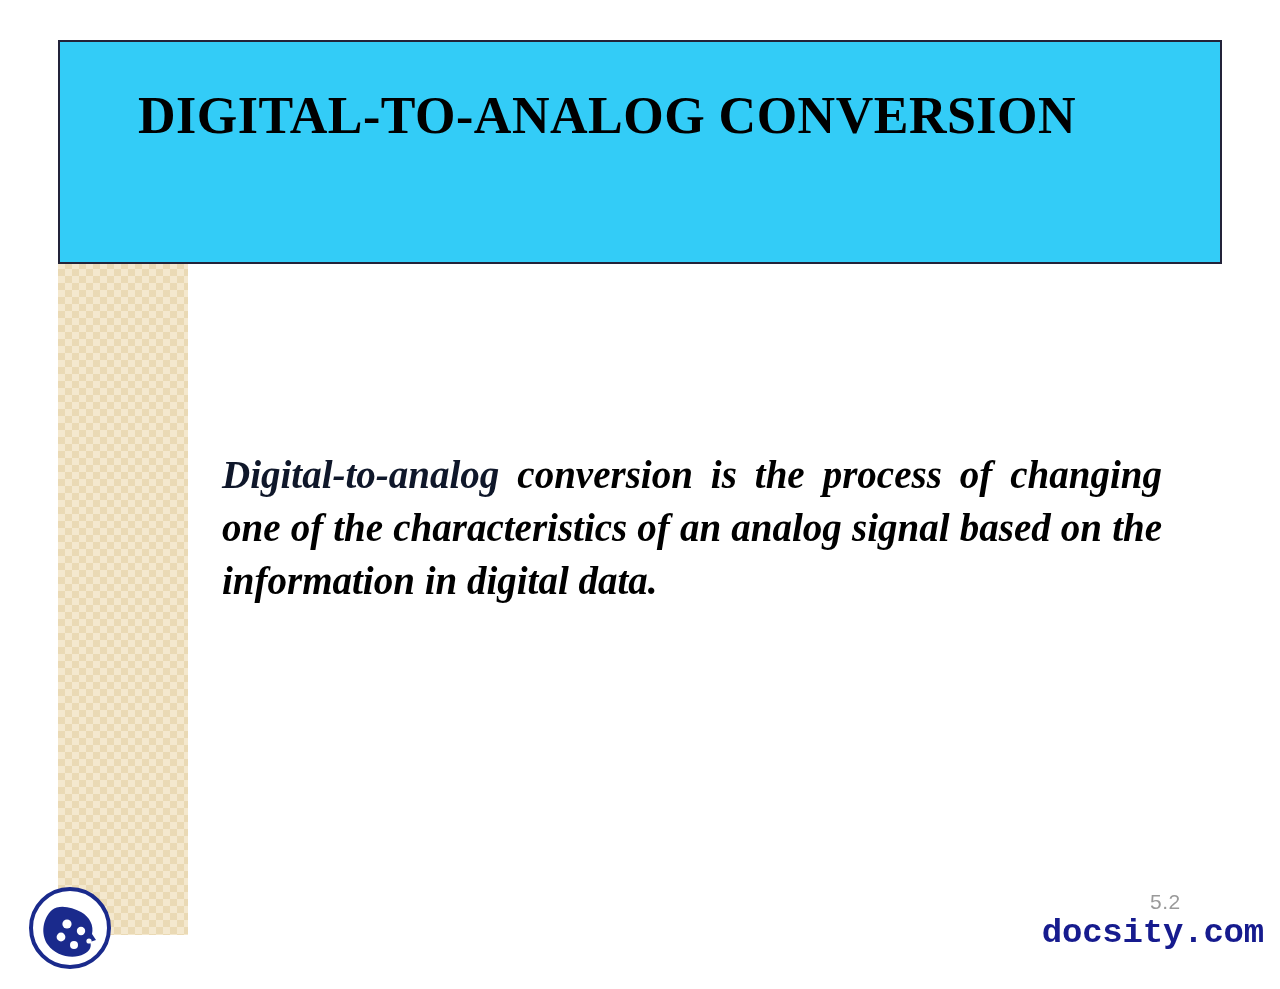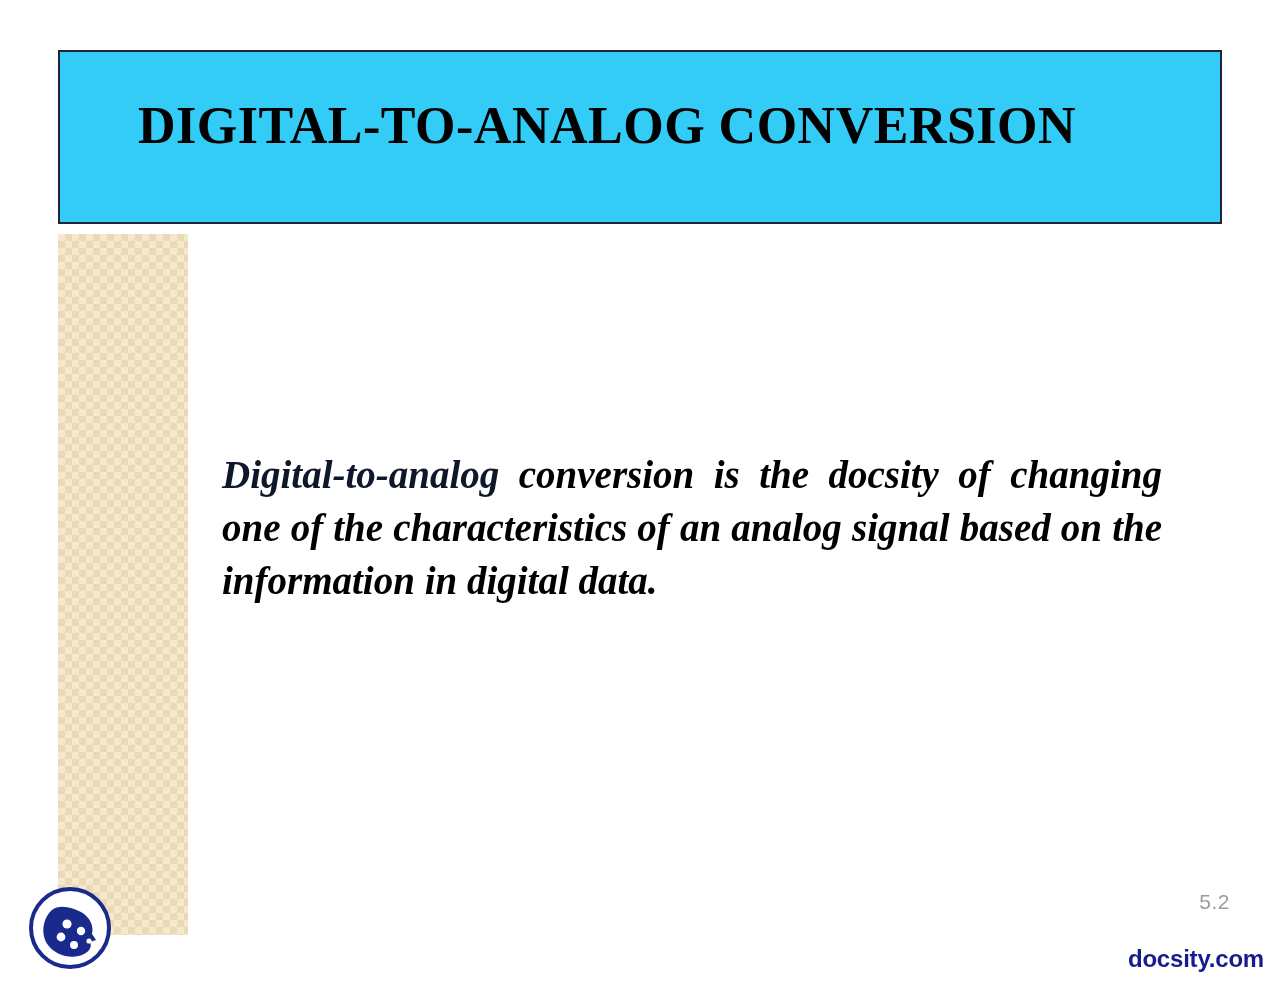--- a/index.html
+++ b/index.html
@@ -33,23 +33,23 @@
       linear-gradient(45deg, rgba(226,205,160,0.55) 25%, transparent 25%, transparent 75%, rgba(226,205,160,0.55) 75%),
       linear-gradient(45deg, rgba(226,205,160,0.55) 25%, transparent 25%, transparent 75%, rgba(226,205,160,0.55) 75%);
     background-size: 14px 14px;
     background-position: 0 0, 7px 7px;
   }
 
   
   .title-banner {
     position: absolute;
     left: 58px;
-    top: 50px;
+    top: 40px;
     width: 1164px;
-    height: 174px;
+    height: 224px;
     background: #33ccf7;
     border: 2px solid #232339;
     box-sizing: border-box;
   }
   .title-text {
     position: absolute;
     left: 78px;
     top: 48px;
     font-family: "Liberation Serif", serif;
     font-weight: bold;
@@ -90,50 +90,50 @@
     width: 88px;
     height: 88px;
   }
 
   
   .page-number {
     position: absolute;
     left: 1150px;
     top: 890px;
     width: 80px;
-    text-align: right;
+    text-align: left;
     font-family: "Liberation Sans", sans-serif;
     font-size: 21px;
     color: #9a9a9a;
     letter-spacing: 0.5px;
   }
   .watermark {
     position: absolute;
     right: 16px;
-    top: 945px;
-    font-family: Liberation Sans, sans-serif;
-    font-size: 24px;
+    top: 914px;
+    font-family: Liberation Mono, monospace;
+    font-size: 34px;
     font-weight: bold;
     color: #161b8e;
     letter-spacing: -0.2px;
   }
 </style>
 </head>
 <body>
 
 <div class="slide">
 
   <div class="sidebar-texture"></div>
 
   <div class="title-banner">
     <div class="title-text">DIGITAL-TO-ANALOG CONVERSION</div>
   </div>
 
   <div class="body-block">
-    <p class="body-paragraph"><span class="term">Digital-to-analog</span> <span>conversion is the docsity of</span> <span>changing one of the characteristics of an analog</span> <span>signal based on the information in digital data.</span></p>
+    <p class="body-paragraph"><span class="term">Digital-to-analog</span> <span>conversion is the process of</span> <span>changing one of the characteristics of an analog</span> <span>signal based on the information in digital data.</span></p>
   </div>
 
   <div class="logo">
     <svg viewBox="0 0 88 88" width="88" height="88" aria-hidden="true">
       <circle cx="44" cy="44" r="39" fill="#ffffff" stroke="#1a2a8c" stroke-width="4"></circle>
       <path d="M26 26 C17 34 14 50 22 61 C30 72 47 76 58 70 C64 67 66 62 64 58
                L70 56 L66 50 C68 42 64 33 55 28 C46 23 33 20 26 26 Z" fill="#1a2a8c"></path>
       <circle cx="41" cy="40" r="4.6" fill="#ffffff"></circle>
       <circle cx="55" cy="47" r="4.2" fill="#ffffff"></circle>
       <circle cx="35" cy="53" r="4.4" fill="#ffffff"></circle>

